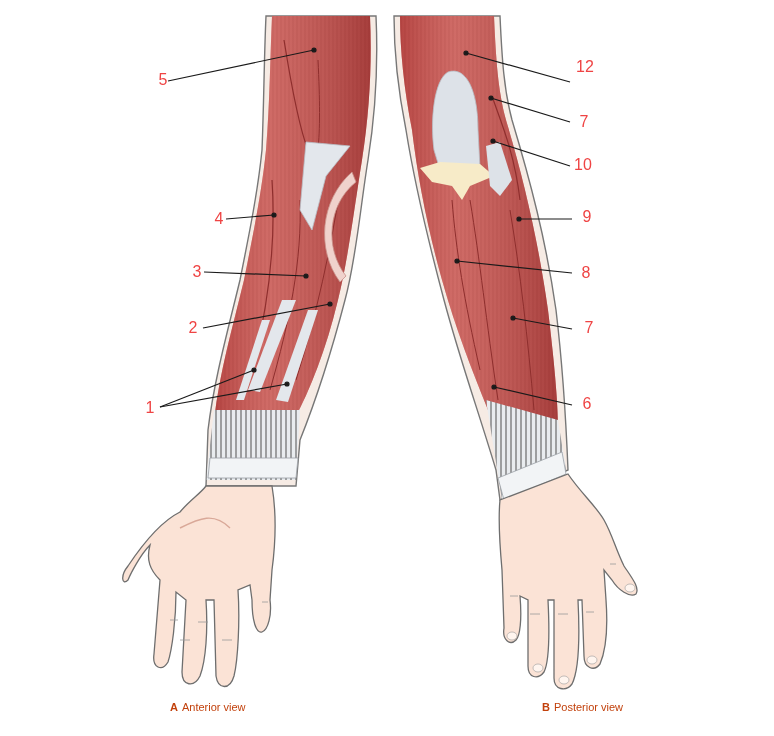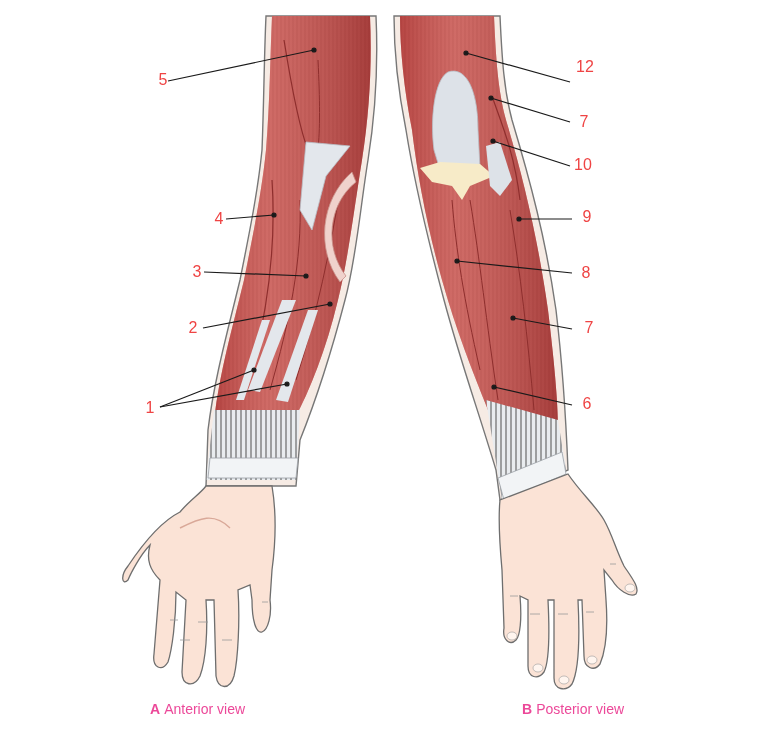--- a/index.html
+++ b/index.html
@@ -26,23 +26,24 @@
       font-family: "Liberation Sans", sans-serif;
       font-size: 16px;
       color: #ef4444;
       line-height: 14px;
       transform: translate(-50%, -50%);
       white-space: nowrap;
     }
     .caption {
       position: absolute;
       font-family: "Liberation Sans", sans-serif;
-      font-size: 14px;
-      color: #ec4899;
+      font-size: 11px;
+      color: #c2410c;
       white-space: nowrap;
+      margin-left: 20px;
     }
     .caption .letter {
       font-weight: bold;
       margin-right: 4px;
     }
   </style>
 </head>
 <body>
 
 <svg id="figure" viewBox="0 0 774 736" xmlns="http://www.w3.org/2000/svg">

